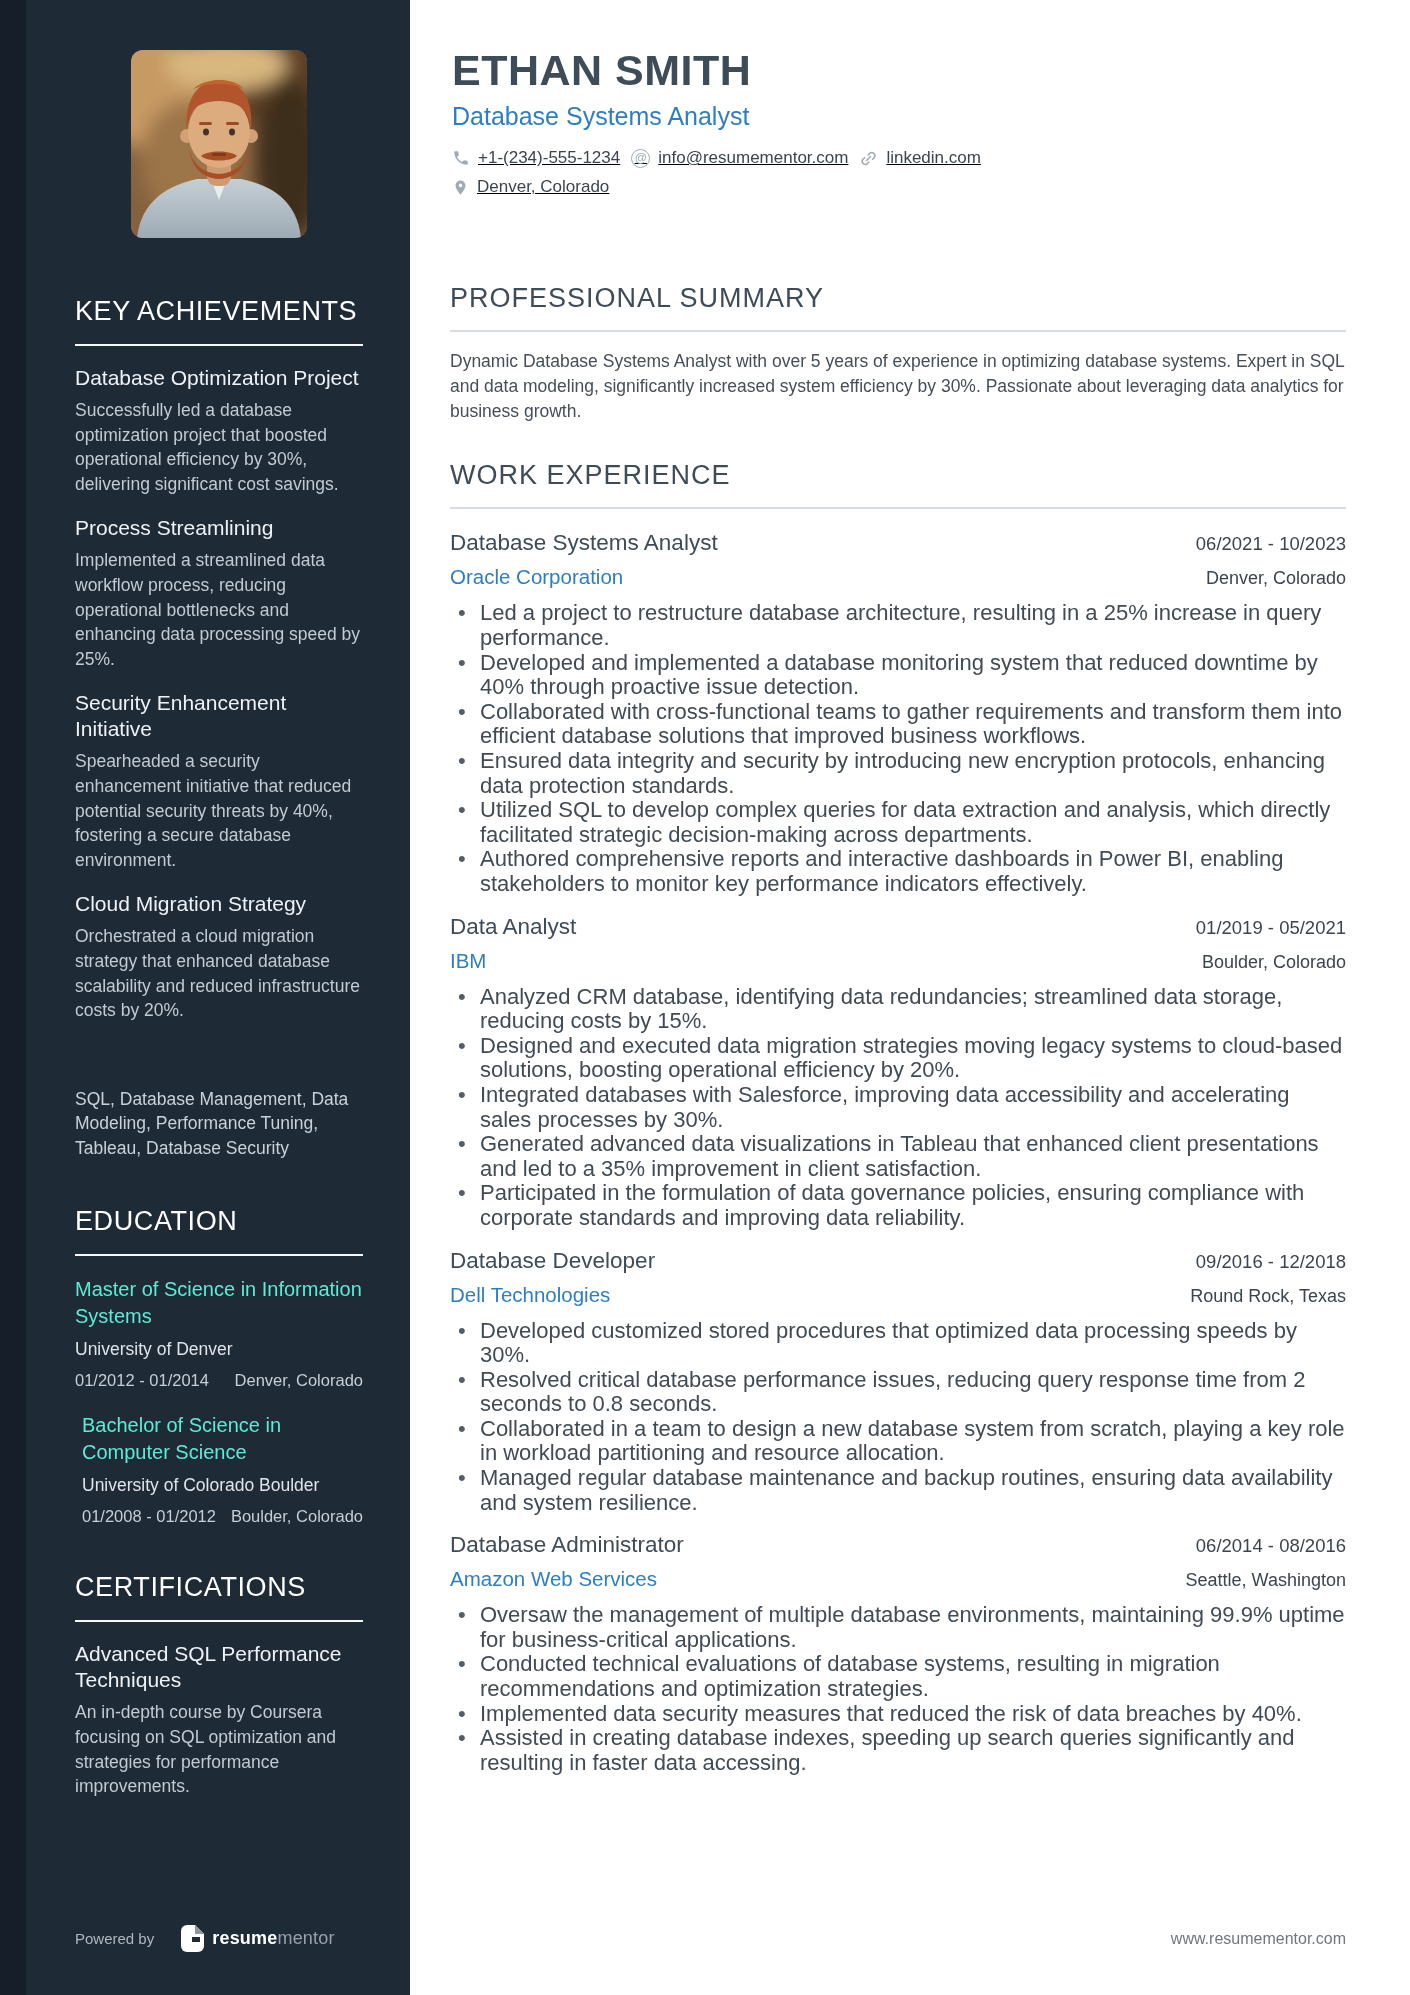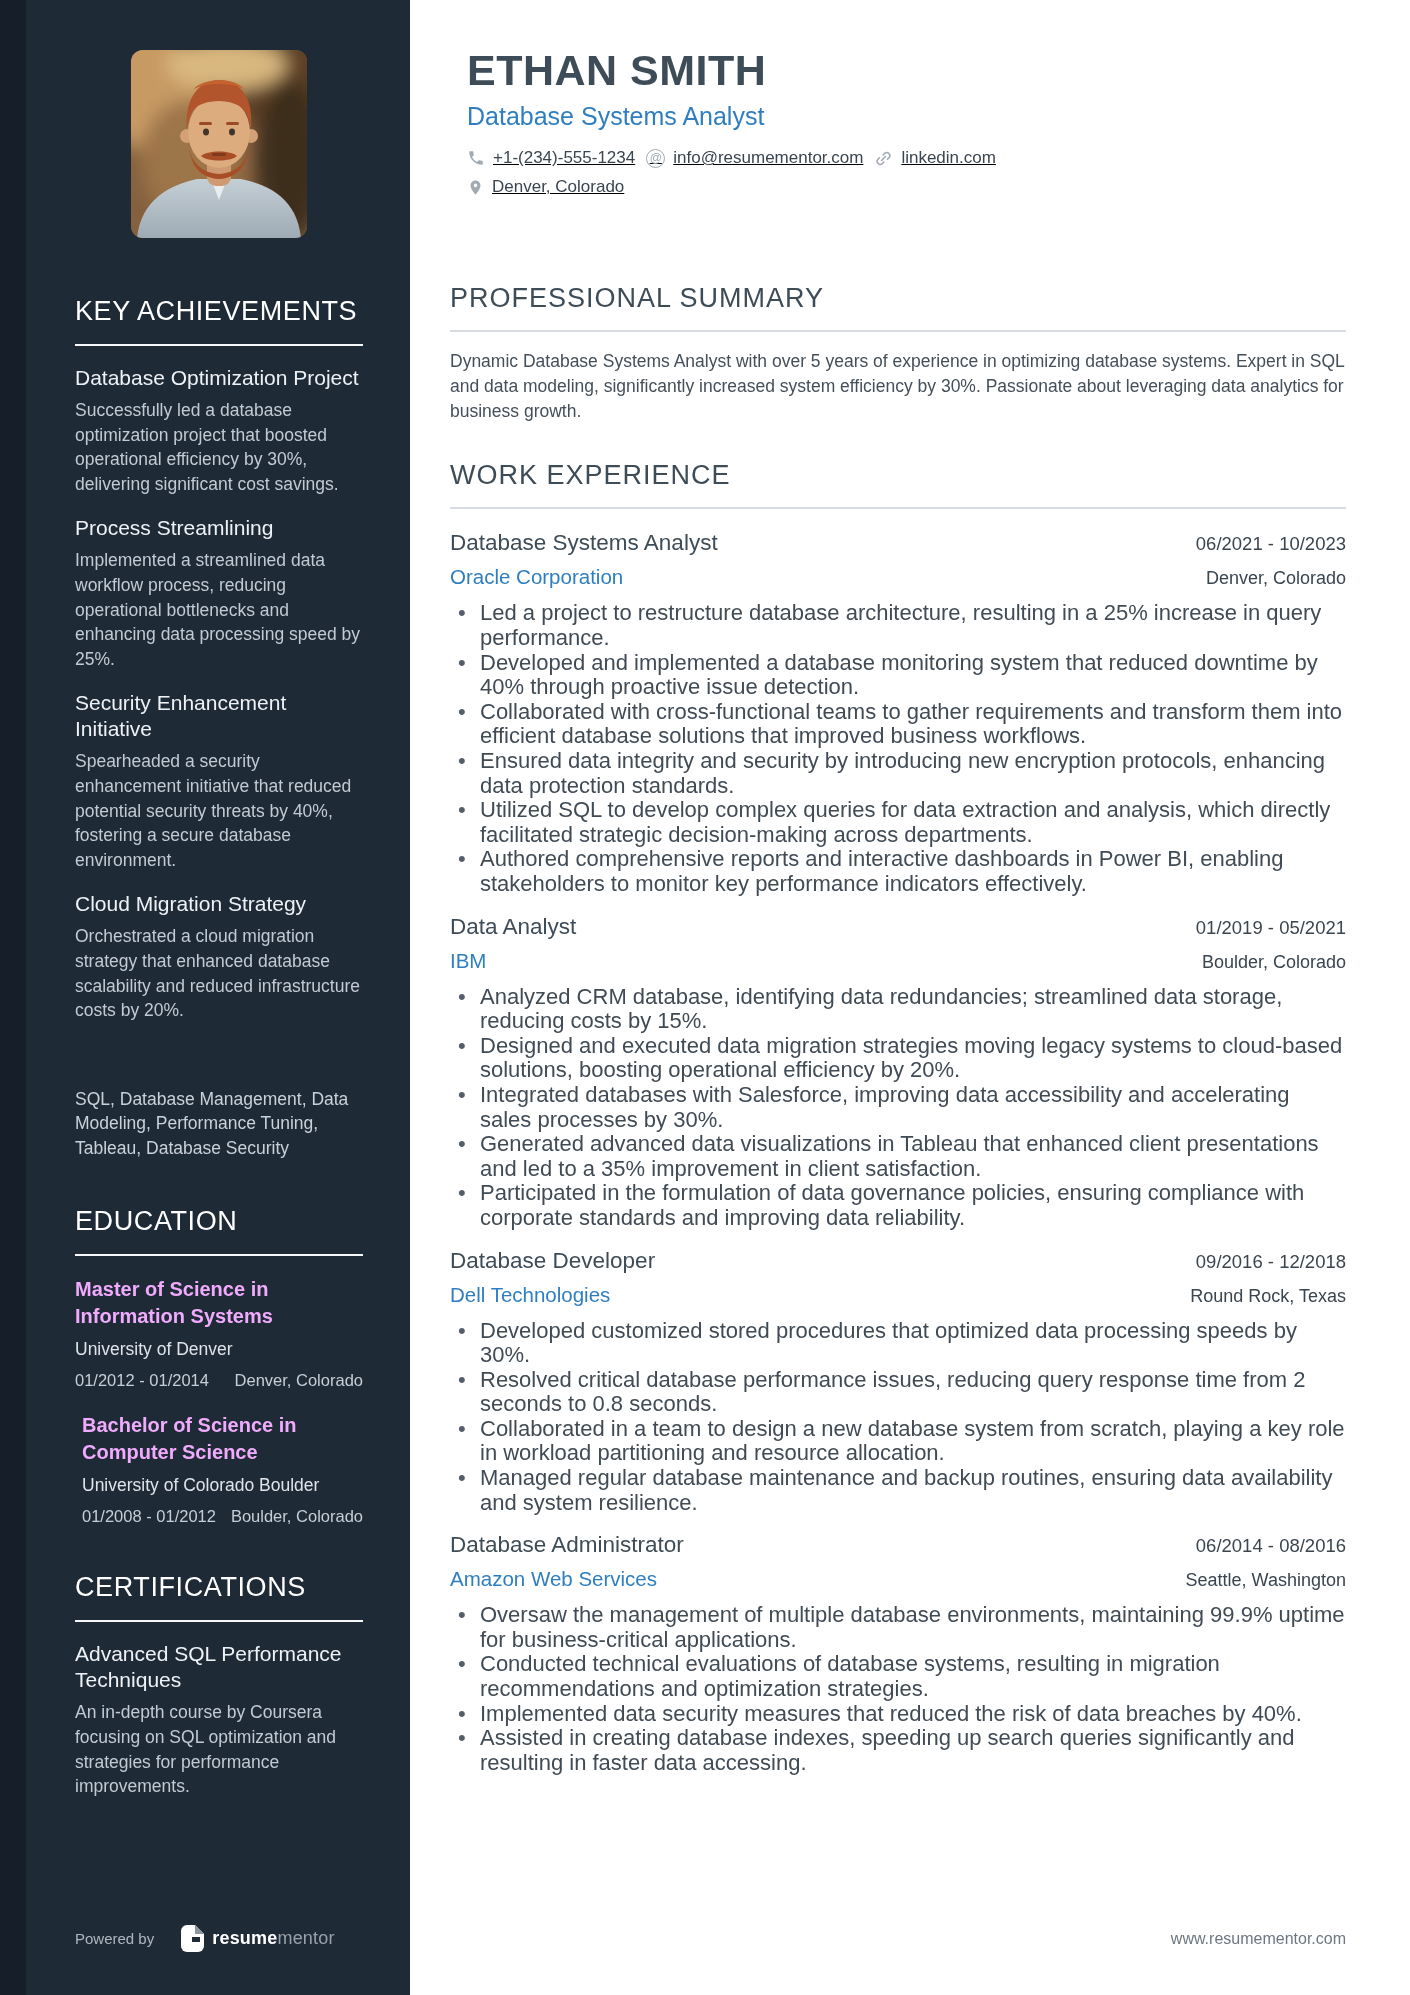--- a/index.html
+++ b/index.html
@@ -27,32 +27,32 @@
   .s-heading {
     font-size: 27px; color: #ffffff; letter-spacing: .6px; font-weight: 500;
     padding-bottom: 17px; border-bottom: 2px solid #f6f8fa;
   }
   .ach { margin-top: 19px; }
   .ach-title { font-size: 21px; color: #eef2f6; line-height: 26px; }
   .ach-text { font-size: 17.5px; line-height: 24.6px; color: #c2cad3; margin-top: 7px; }
   .skills-text { font-size: 17.5px; line-height: 24.6px; color: #c9d1d9; margin-top: 18px; }
   .edu { margin-top: 20px; }
   .edu + .edu { margin-top: 22px; margin-left: 7px; }
-  .edu-degree { font-size: 20px; font-weight: 700; color: #f0abfc; line-height: 27px; }
+  .edu-degree { font-size: 20px; font-weight: 400; color: #5eead4; line-height: 27px; }
   .edu-school { font-size: 17.5px; color: #dee4ea; margin-top: 9px; }
   .edu-meta { display: flex; justify-content: space-between; font-size: 16.5px; color: #c6ced6; margin-top: 11px; }
   .sfooter { margin-top: auto; display: flex; align-items: center; }
   .powered { font-size: 15px; color: #aeb6bf; margin-right: 26px; }
   .brand { display: flex; align-items: center; }
   .brand-text { font-size: 18px; margin-left: 7px; letter-spacing: .2px; }
   .brand-bold { color: #ffffff; font-weight: 700; }
   .brand-light { color: #98a1ab; font-weight: 400; }
   
   .main { flex: 1; padding: 46px 64px 0 40px; position: relative; }
-  .header { margin-left: 17px; }
+  .header { margin-left: 2px; }
   .name { font-size: 43px; line-height: 1.15; font-weight: 700; color: #3e4c57; letter-spacing: .5px; }
   .titleline { font-size: 25px; color: #2e7ec1; margin-top: 7px; font-weight: 500; }
   .contact { display: flex; align-items: center; gap: 11px; margin-top: 17px; text-decoration: underline; }
   .contact2 { margin-top: 9px; }
   .citem { display: flex; align-items: center; gap: 8px; font-size: 17px; color: #3b454f; }
   .icon { color: #a2abb4; display: inline-flex; flex: none; }
   .at-badge {
     width: 19px; height: 19px; border: 1.6px solid #a2abb4; border-radius: 50%;
     display: inline-flex; align-items: center; justify-content: center;
     font-size: 12px; color: #a2abb4; flex: none;

